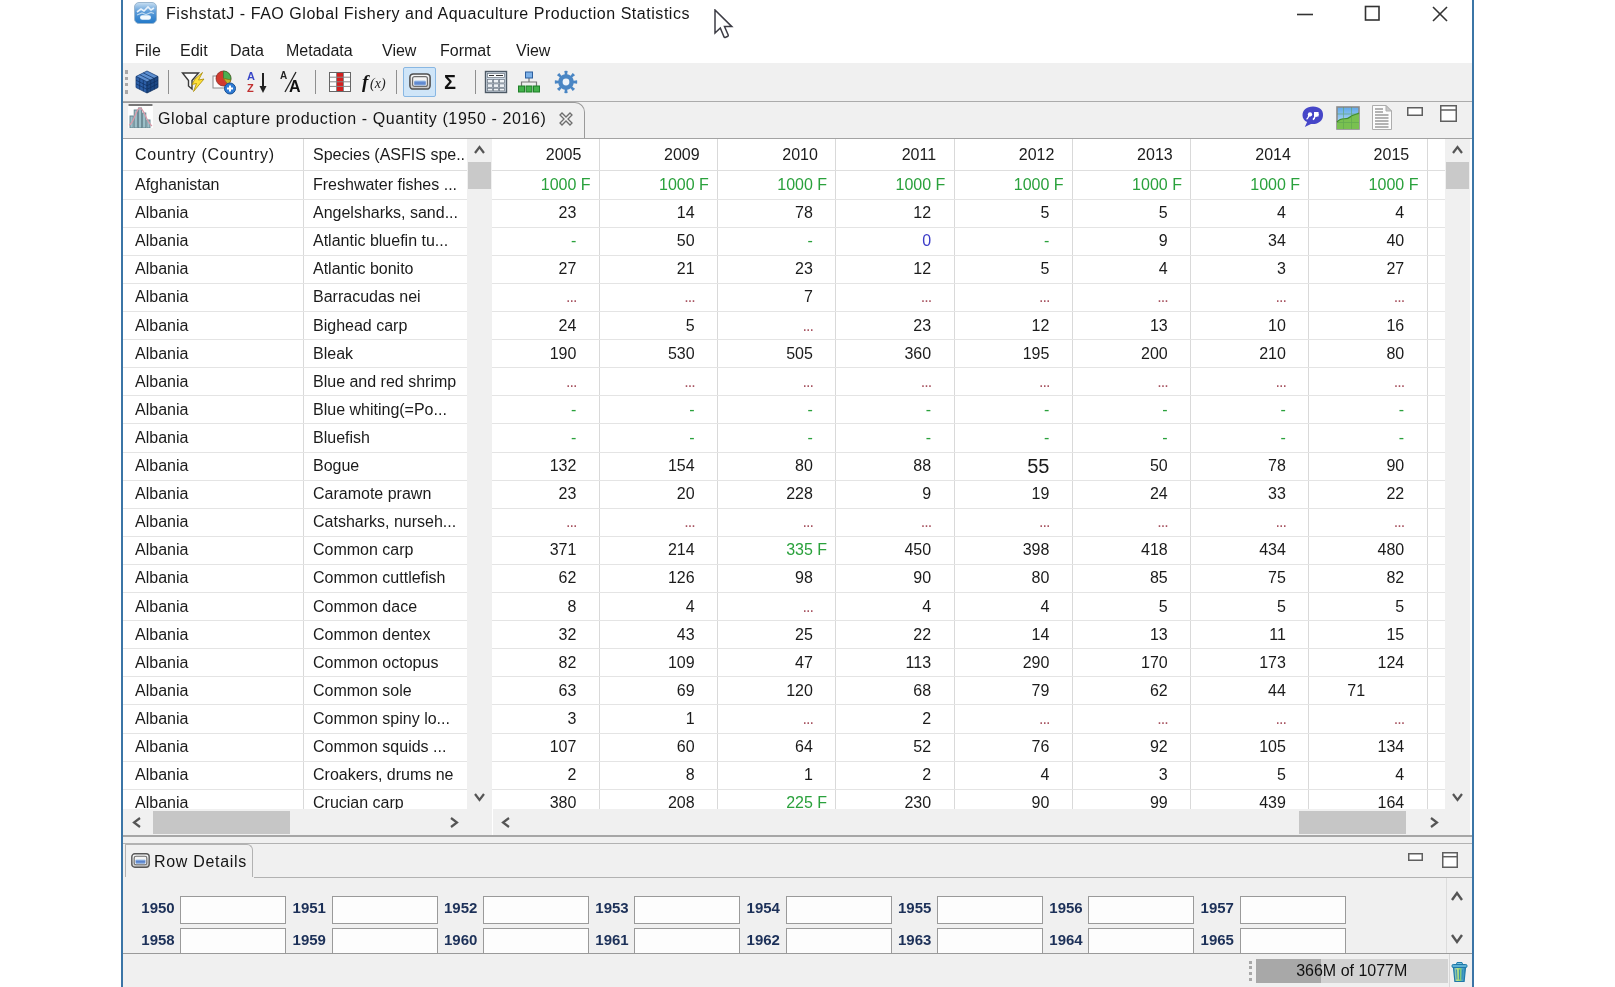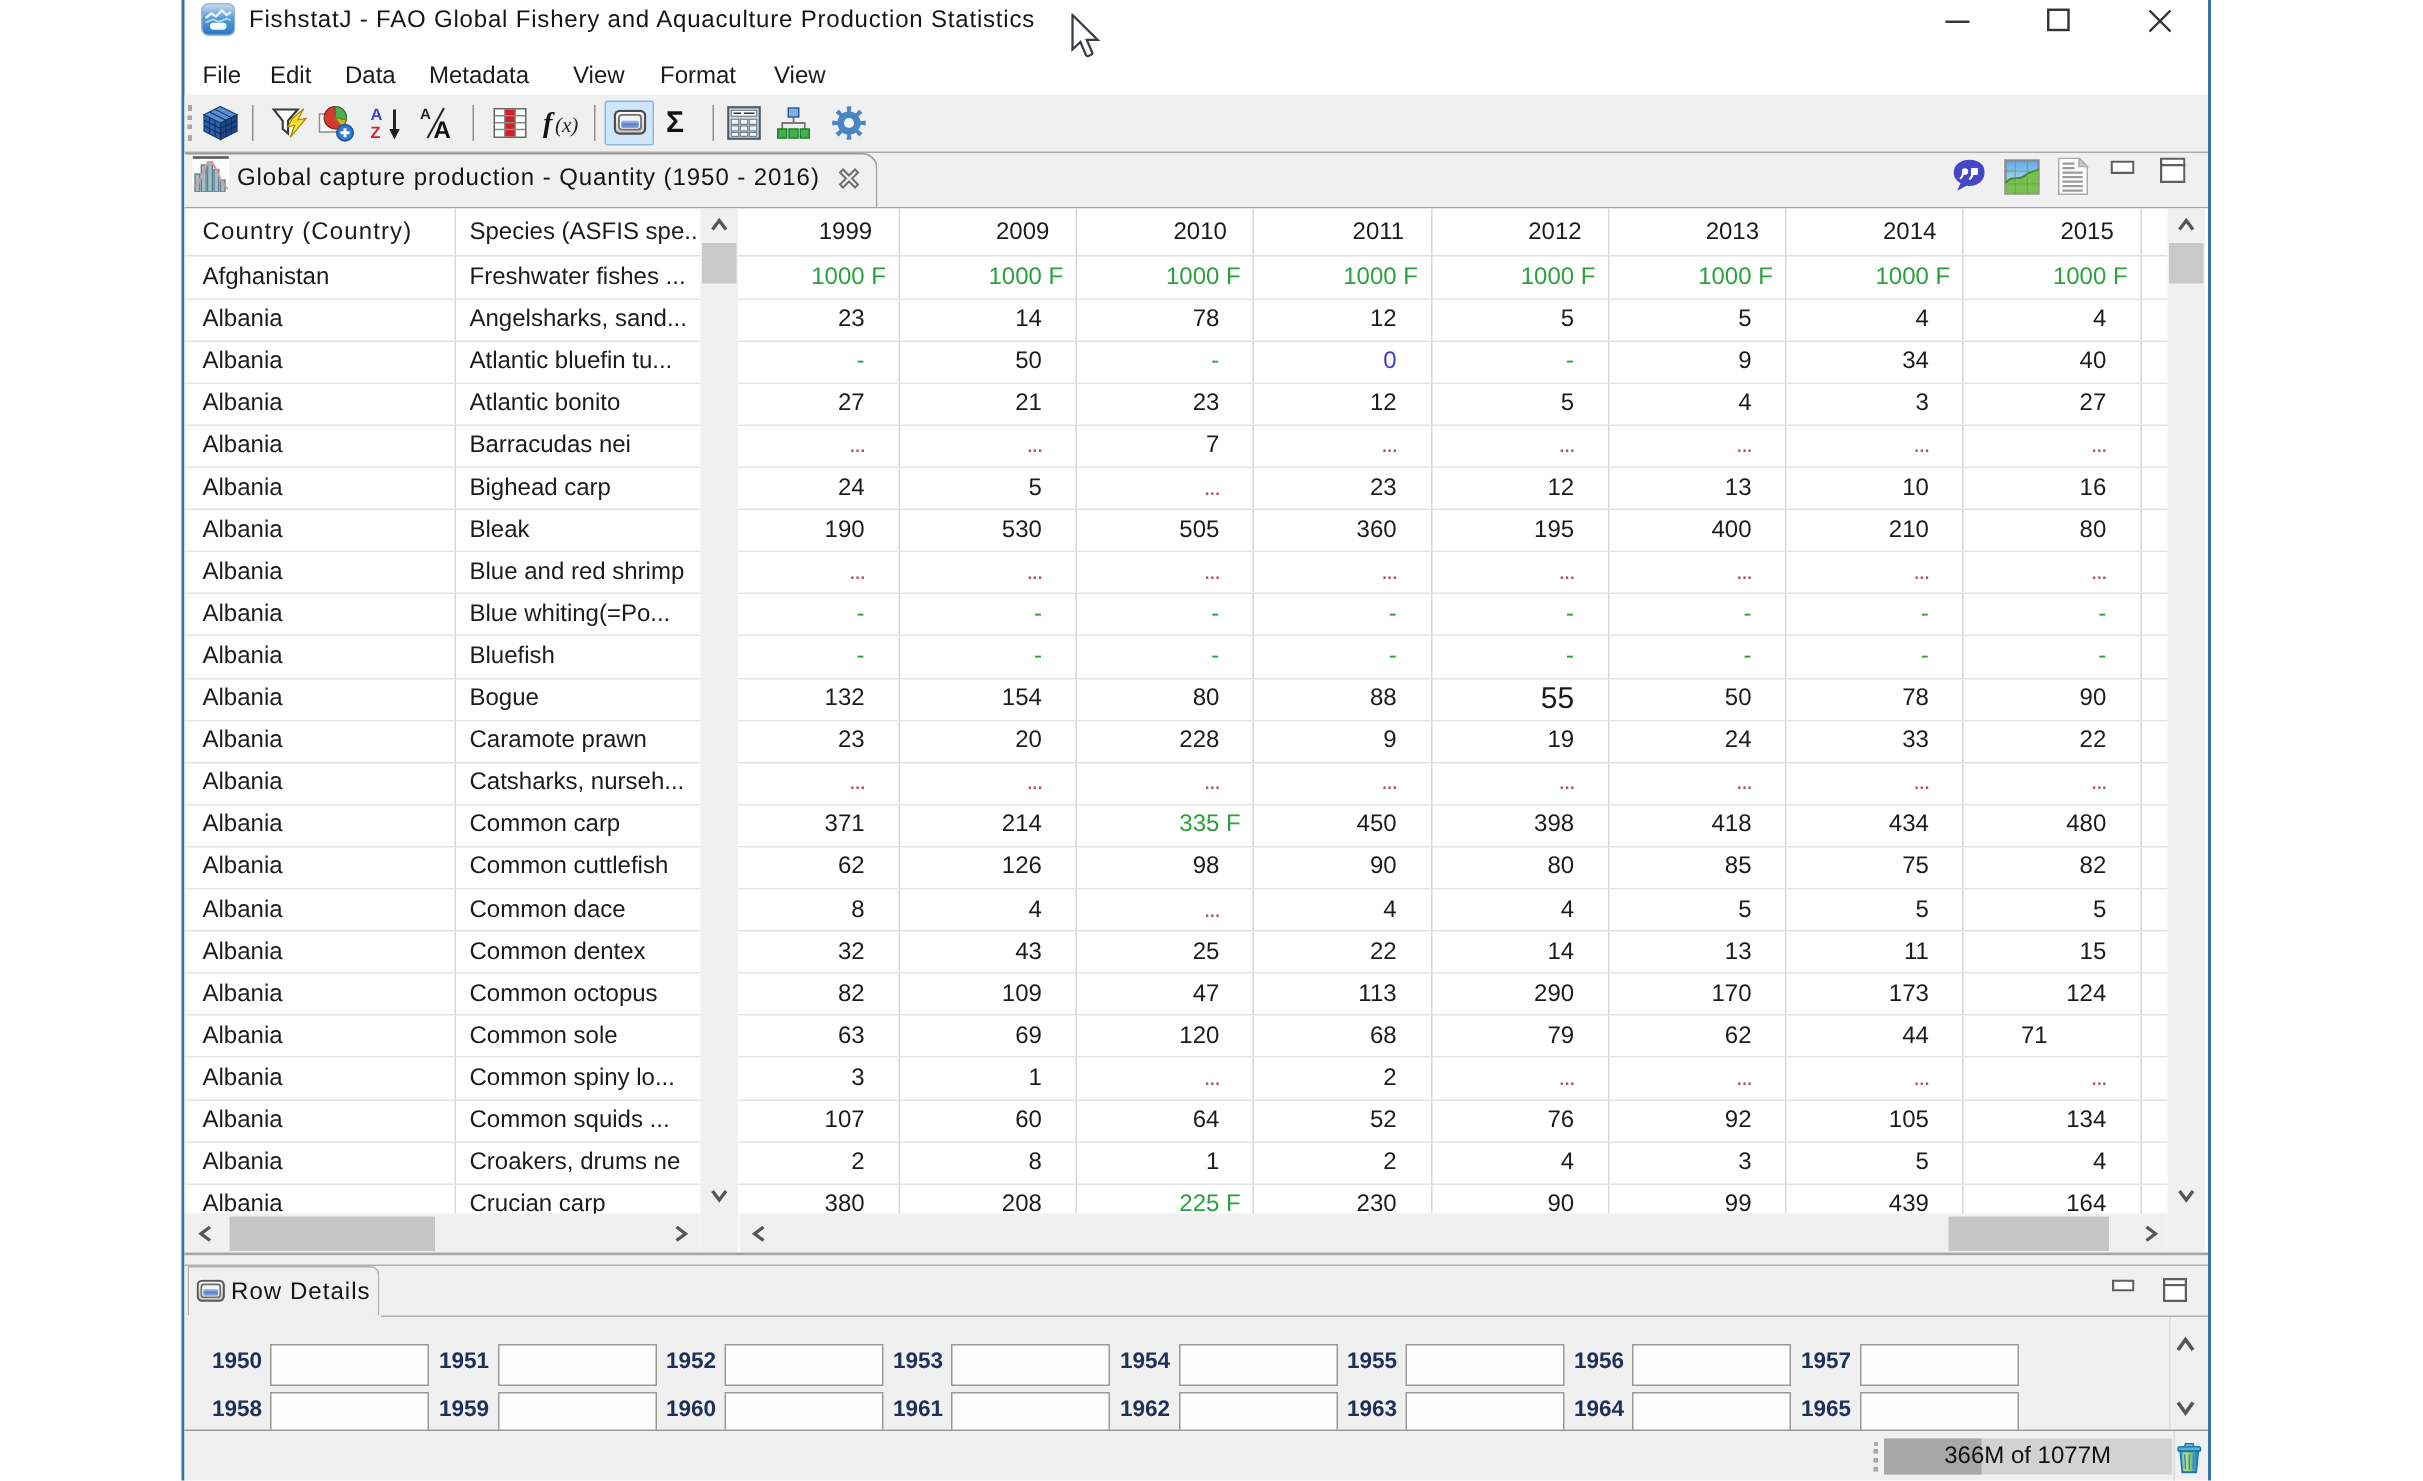--- a/index.html
+++ b/index.html
@@ -207,21 +207,21 @@
 <div class="a" style="left:123px;top:592.0px;width:1322px;height:1px;background:#e4e4e4"></div>
 <div class="a" style="left:123px;top:620.1px;width:1322px;height:1px;background:#e4e4e4"></div>
 <div class="a" style="left:123px;top:648.2px;width:1322px;height:1px;background:#e4e4e4"></div>
 <div class="a" style="left:123px;top:676.3px;width:1322px;height:1px;background:#e4e4e4"></div>
 <div class="a" style="left:123px;top:704.4px;width:1322px;height:1px;background:#e4e4e4"></div>
 <div class="a" style="left:123px;top:732.5px;width:1322px;height:1px;background:#e4e4e4"></div>
 <div class="a" style="left:123px;top:760.6px;width:1322px;height:1px;background:#e4e4e4"></div>
 <div class="a" style="left:123px;top:788.7px;width:1322px;height:1px;background:#e4e4e4"></div>
 <div class="a" style="left:135px;top:139px;height:31.0px;line-height:31.0px;font-size:16px;letter-spacing:0.75px">Country (Country)</div>
 <div class="a" style="left:313px;top:139px;height:31.0px;line-height:31.0px;font-size:16px;width:152px;overflow:hidden;white-space:nowrap">Species (ASFIS spe..</div>
-<div class="a" style="left:481.4px;top:139px;width:100px;height:31.0px;line-height:31.0px;font-size:16px;text-align:right">1999</div>
+<div class="a" style="left:481.4px;top:139px;width:100px;height:31.0px;line-height:31.0px;font-size:16px;text-align:right">2005</div>
 <div class="a" style="left:599.6px;top:139px;width:100px;height:31.0px;line-height:31.0px;font-size:16px;text-align:right">2009</div>
 <div class="a" style="left:717.9px;top:139px;width:100px;height:31.0px;line-height:31.0px;font-size:16px;text-align:right">2010</div>
 <div class="a" style="left:836.1px;top:139px;width:100px;height:31.0px;line-height:31.0px;font-size:16px;text-align:right">2011</div>
 <div class="a" style="left:954.4px;top:139px;width:100px;height:31.0px;line-height:31.0px;font-size:16px;text-align:right">2012</div>
 <div class="a" style="left:1072.7px;top:139px;width:100px;height:31.0px;line-height:31.0px;font-size:16px;text-align:right">2013</div>
 <div class="a" style="left:1190.9px;top:139px;width:100px;height:31.0px;line-height:31.0px;font-size:16px;text-align:right">2014</div>
 <div class="a" style="left:1309.2px;top:139px;width:100px;height:31.0px;line-height:31.0px;font-size:16px;text-align:right">2015</div>
 <div class="a" style="left:135px;top:171.0px;height:28.1px;line-height:28.1px;font-size:16px">Afghanistan</div>
 <div class="a" style="left:313px;top:171.0px;height:28.1px;line-height:28.1px;font-size:16px;width:152px;overflow:hidden;white-space:nowrap">Freshwater fishes ...</div>
 <div class="a" style="left:480.4px;top:171.0px;width:96px;height:28.1px;line-height:28.1px;font-size:16px;text-align:right;color:#2aa13c">1000<span style="display:inline-block;width:0;overflow:visible;white-space:nowrap">&nbsp;F</span></div>
@@ -282,21 +282,21 @@
 <div class="a" style="left:1071.7px;top:311.5px;width:96px;height:28.1px;line-height:28.1px;font-size:16px;text-align:right;color:#1b1b1b">13</div>
 <div class="a" style="left:1189.9px;top:311.5px;width:96px;height:28.1px;line-height:28.1px;font-size:16px;text-align:right;color:#1b1b1b">10</div>
 <div class="a" style="left:1308.2px;top:311.5px;width:96px;height:28.1px;line-height:28.1px;font-size:16px;text-align:right;color:#1b1b1b">16</div>
 <div class="a" style="left:135px;top:339.6px;height:28.1px;line-height:28.1px;font-size:16px">Albania</div>
 <div class="a" style="left:313px;top:339.6px;height:28.1px;line-height:28.1px;font-size:16px;width:152px;overflow:hidden;white-space:nowrap">Bleak</div>
 <div class="a" style="left:480.4px;top:339.6px;width:96px;height:28.1px;line-height:28.1px;font-size:16px;text-align:right;color:#1b1b1b">190</div>
 <div class="a" style="left:598.6px;top:339.6px;width:96px;height:28.1px;line-height:28.1px;font-size:16px;text-align:right;color:#1b1b1b">530</div>
 <div class="a" style="left:716.9px;top:339.6px;width:96px;height:28.1px;line-height:28.1px;font-size:16px;text-align:right;color:#1b1b1b">505</div>
 <div class="a" style="left:835.1px;top:339.6px;width:96px;height:28.1px;line-height:28.1px;font-size:16px;text-align:right;color:#1b1b1b">360</div>
 <div class="a" style="left:953.4px;top:339.6px;width:96px;height:28.1px;line-height:28.1px;font-size:16px;text-align:right;color:#1b1b1b">195</div>
-<div class="a" style="left:1071.7px;top:339.6px;width:96px;height:28.1px;line-height:28.1px;font-size:16px;text-align:right;color:#1b1b1b">400</div>
+<div class="a" style="left:1071.7px;top:339.6px;width:96px;height:28.1px;line-height:28.1px;font-size:16px;text-align:right;color:#1b1b1b">200</div>
 <div class="a" style="left:1189.9px;top:339.6px;width:96px;height:28.1px;line-height:28.1px;font-size:16px;text-align:right;color:#1b1b1b">210</div>
 <div class="a" style="left:1308.2px;top:339.6px;width:96px;height:28.1px;line-height:28.1px;font-size:16px;text-align:right;color:#1b1b1b">80</div>
 <div class="a" style="left:135px;top:367.7px;height:28.1px;line-height:28.1px;font-size:16px">Albania</div>
 <div class="a" style="left:313px;top:367.7px;height:28.1px;line-height:28.1px;font-size:16px;width:152px;overflow:hidden;white-space:nowrap">Blue and red shrimp</div>
 <div class="a" style="left:480.4px;top:367.7px;width:96px;height:28.1px;line-height:28.1px;font-size:16px;text-align:right;color:#a85562"><span style="font-size:16px;letter-spacing:-1px">...</span></div>
 <div class="a" style="left:598.6px;top:367.7px;width:96px;height:28.1px;line-height:28.1px;font-size:16px;text-align:right;color:#a85562"><span style="font-size:16px;letter-spacing:-1px">...</span></div>
 <div class="a" style="left:716.9px;top:367.7px;width:96px;height:28.1px;line-height:28.1px;font-size:16px;text-align:right;color:#a85562"><span style="font-size:16px;letter-spacing:-1px">...</span></div>
 <div class="a" style="left:835.1px;top:367.7px;width:96px;height:28.1px;line-height:28.1px;font-size:16px;text-align:right;color:#a85562"><span style="font-size:16px;letter-spacing:-1px">...</span></div>
 <div class="a" style="left:953.4px;top:367.7px;width:96px;height:28.1px;line-height:28.1px;font-size:16px;text-align:right;color:#a85562"><span style="font-size:16px;letter-spacing:-1px">...</span></div>
 <div class="a" style="left:1071.7px;top:367.7px;width:96px;height:28.1px;line-height:28.1px;font-size:16px;text-align:right;color:#a85562"><span style="font-size:16px;letter-spacing:-1px">...</span></div>

